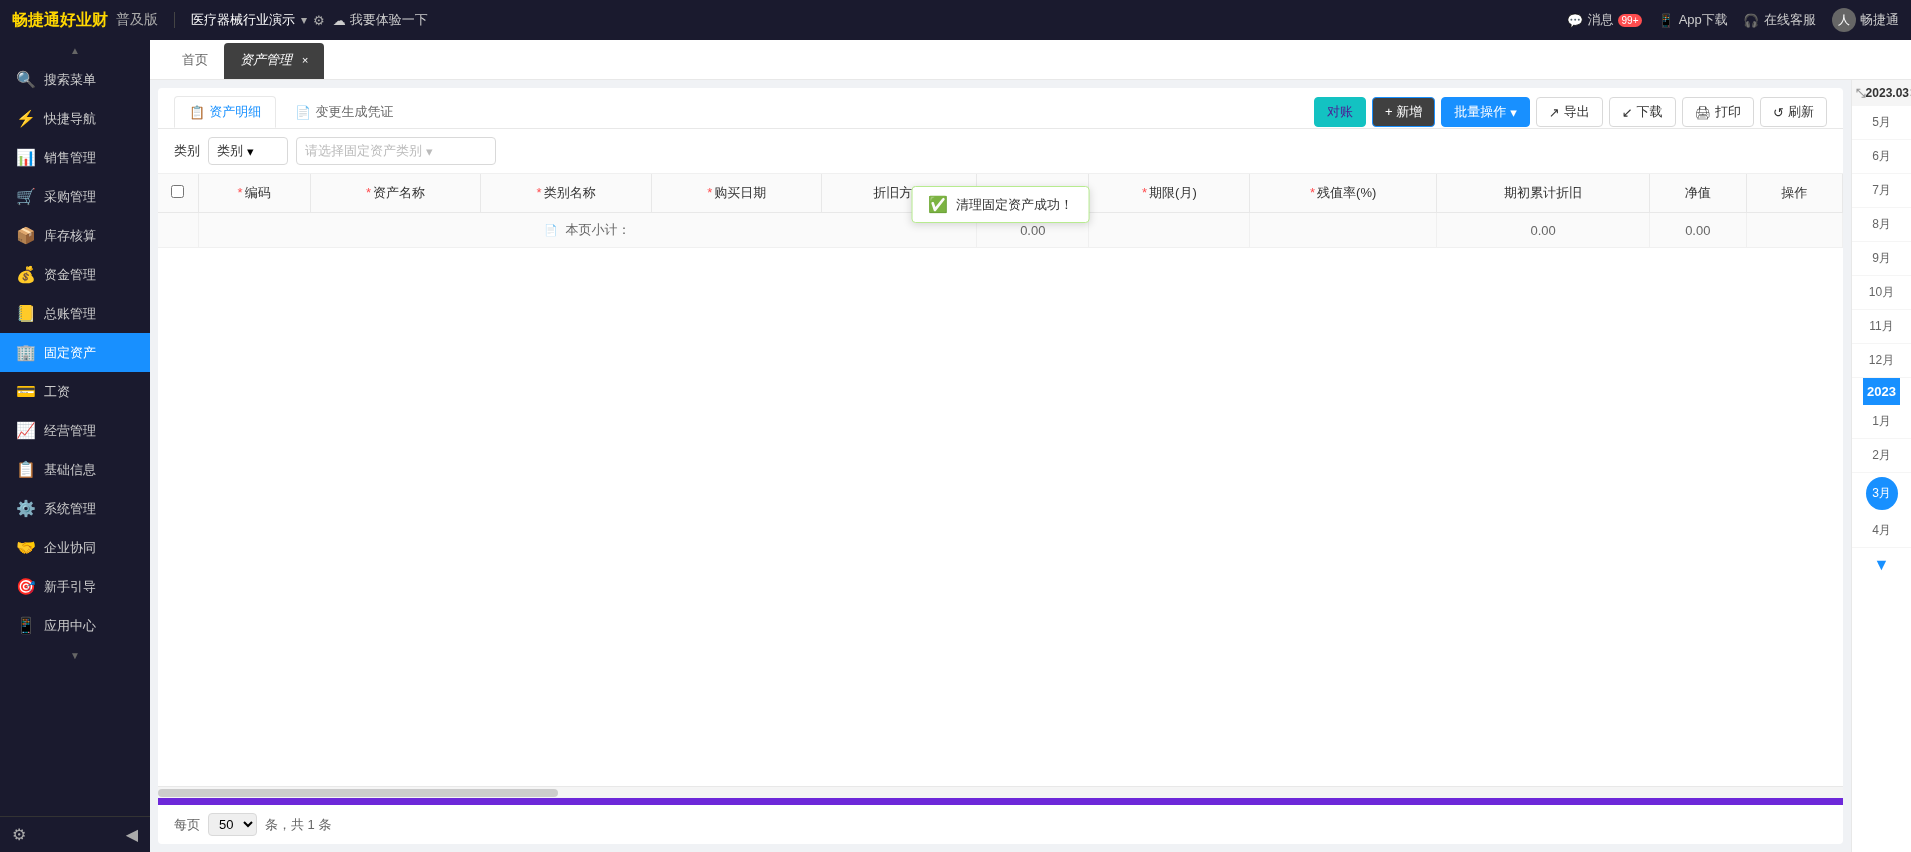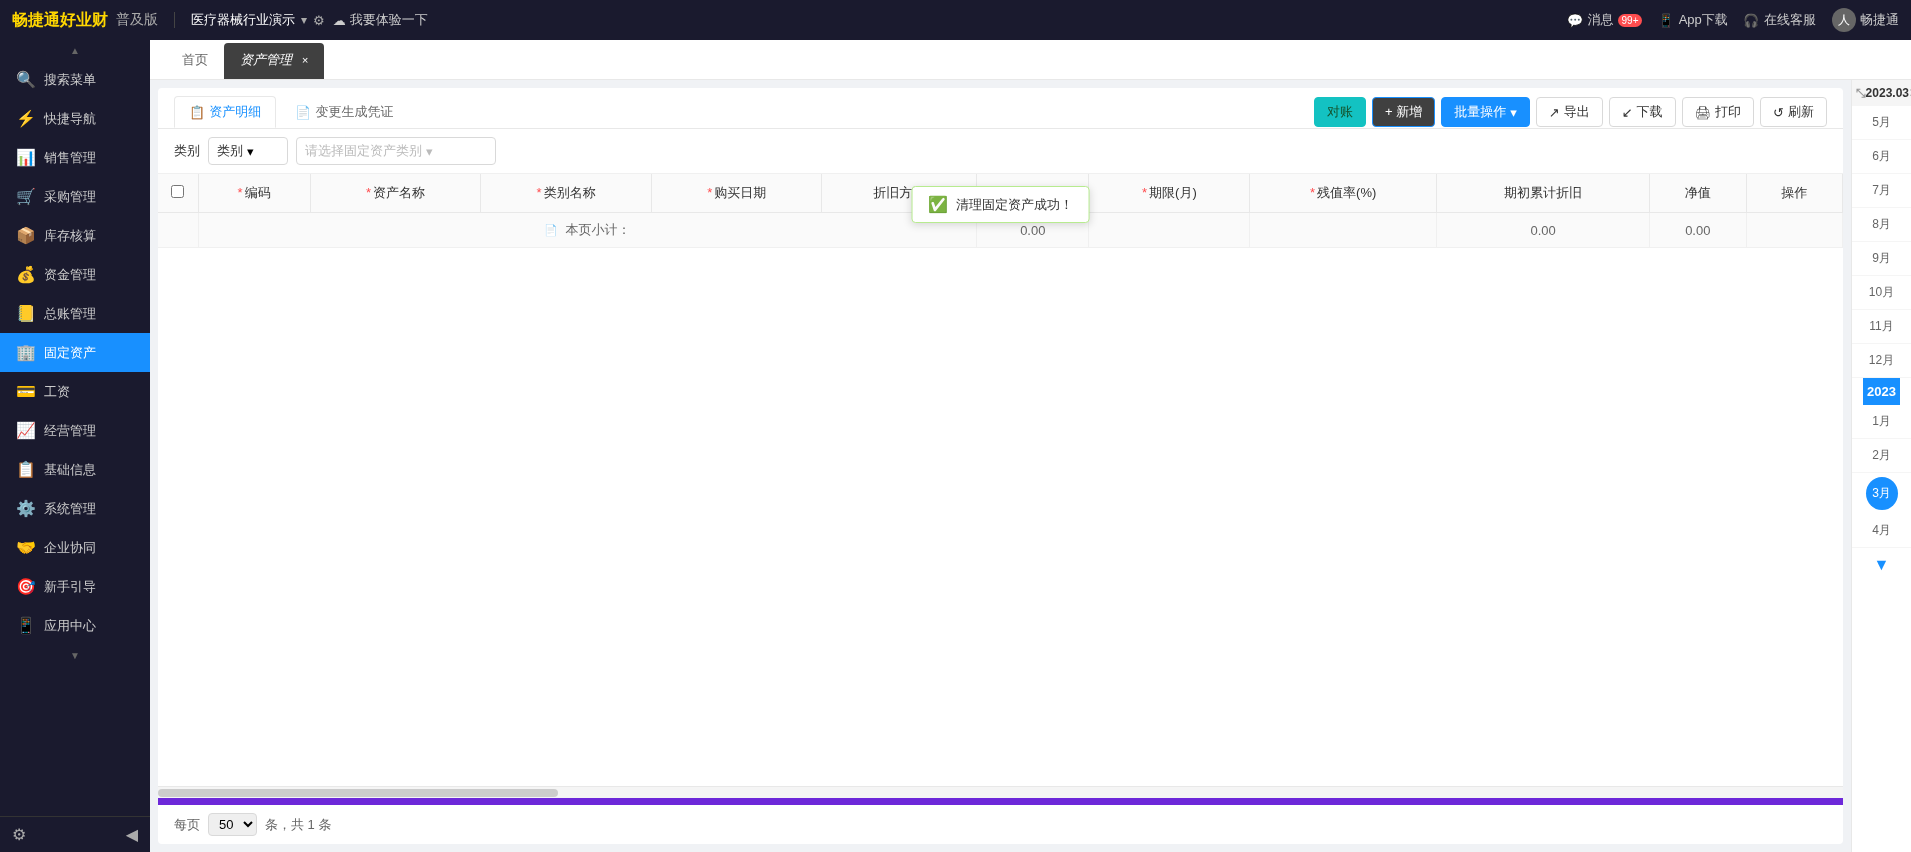--- a/index.html
+++ b/index.html
@@ -144,21 +144,21 @@
       font-size: 13px;
       cursor: pointer;
       border: 1px solid #d9d9d9;
       background: #fff;
       color: #333;
       display: flex;
       align-items: center;
       gap: 4px;
     }
     .btn-primary { background: #404040; color: #fff; border-color: #1890ff; justify-content: flex-end; }
-    .btn-teal { background: #13c2c2; color: #14532d; border-color: #13c2c2; }
+    .btn-teal { background: #13c2c2; color: #4c1d95; border-color: #13c2c2; }
     .btn-batch { background: #1890ff; color: #fff; border-color: #1890ff; }
 
     
     .filter-bar {
       display: flex;
       align-items: center;
       padding: 8px 16px;
       gap: 8px;
       border-bottom: 1px solid #f0f0f0;
     }

